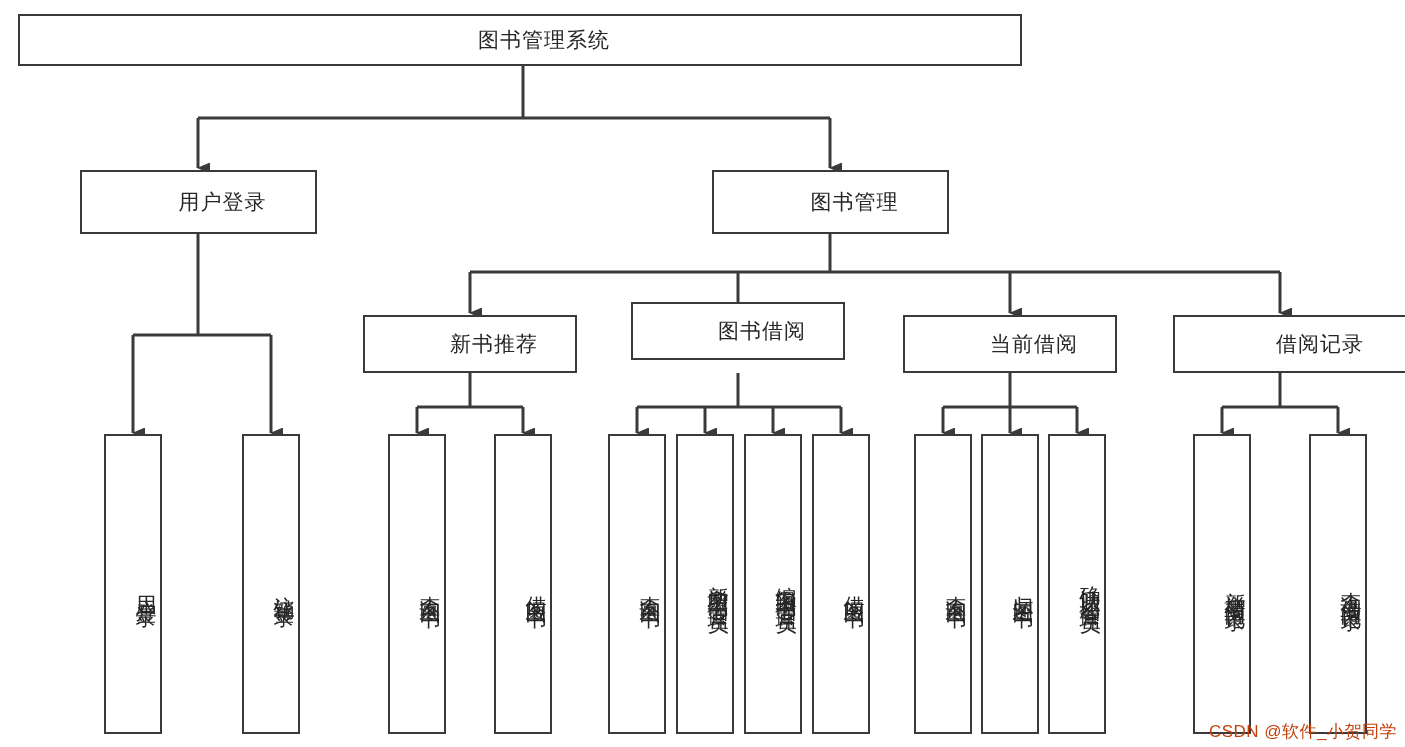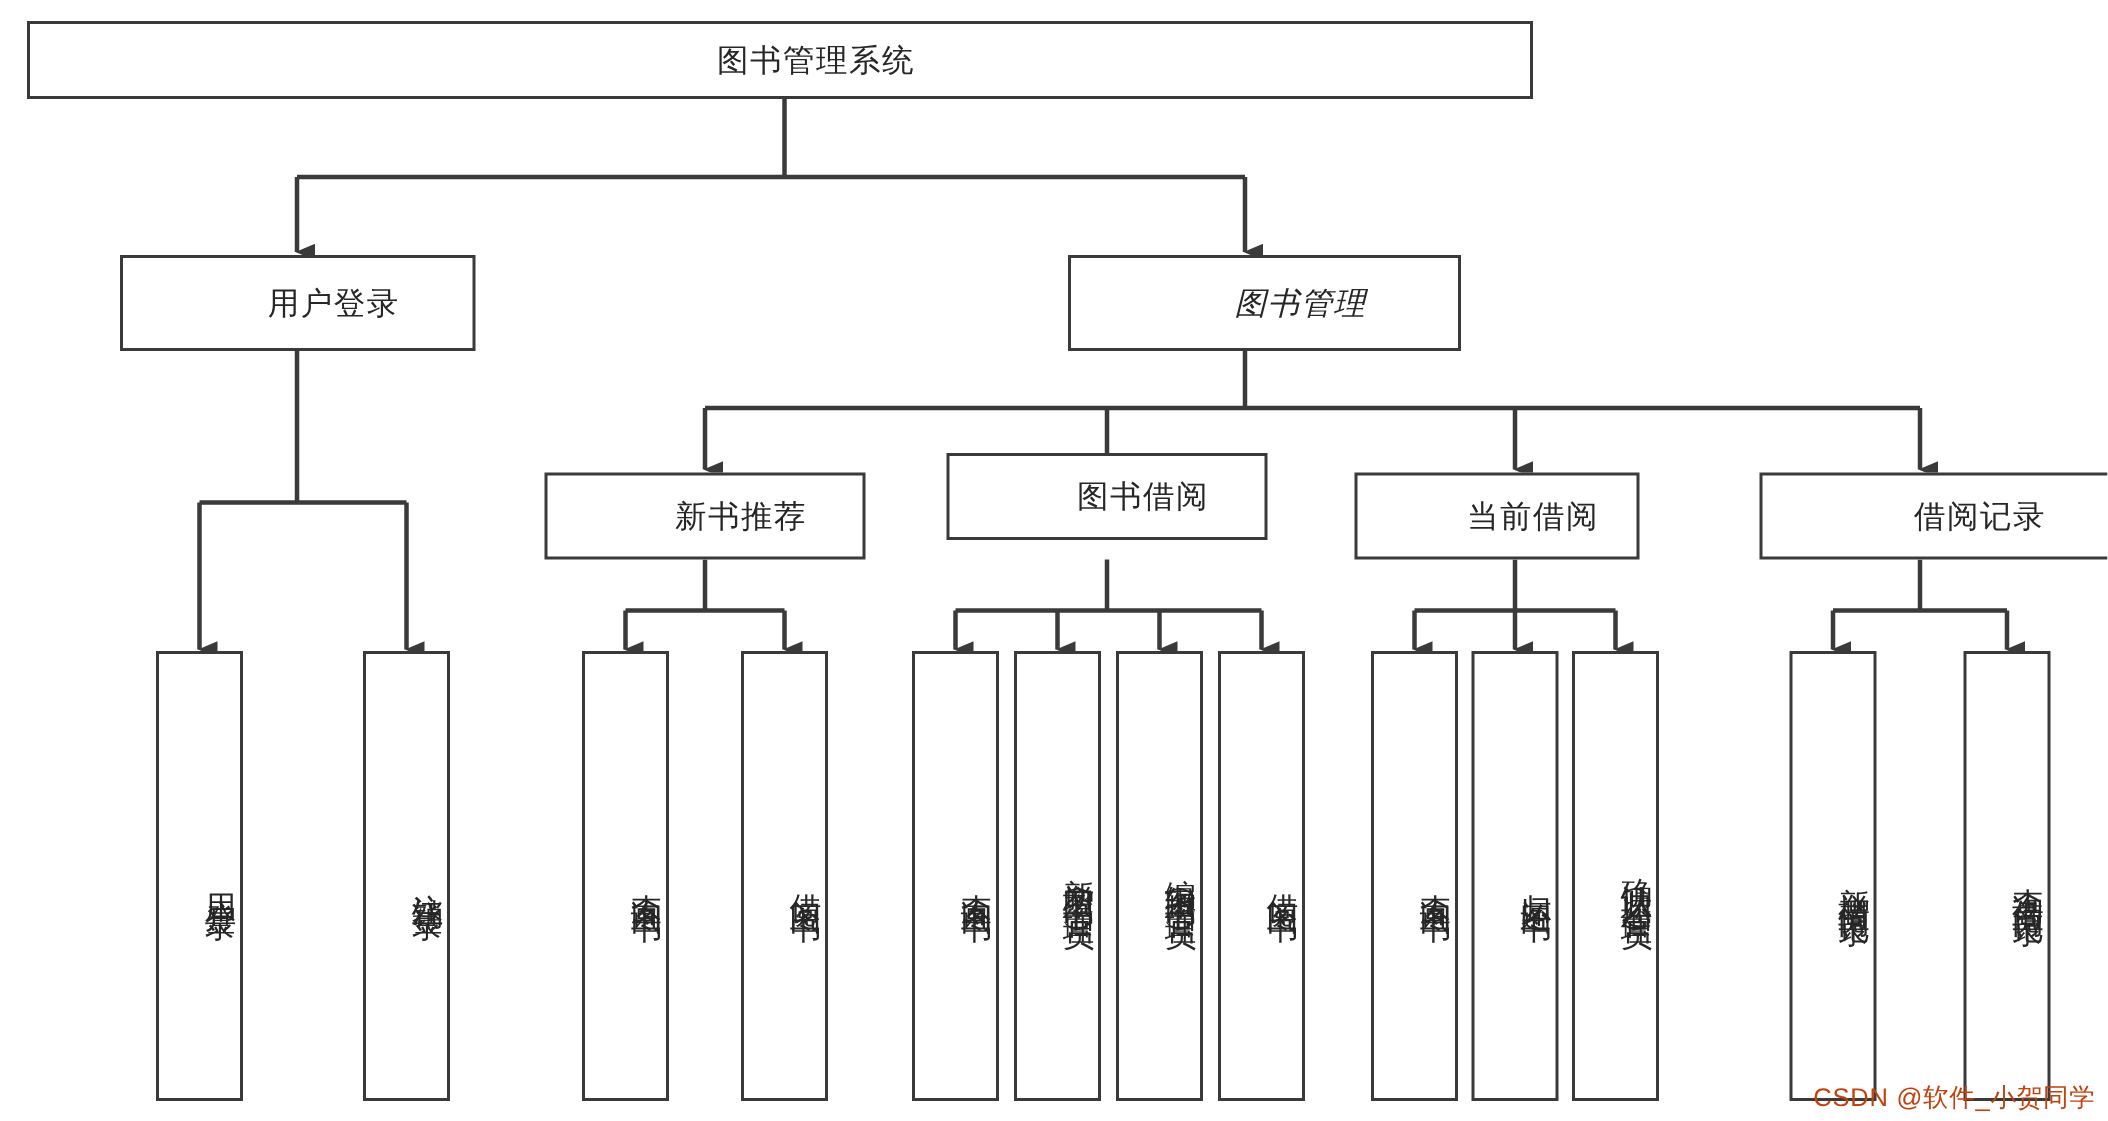--- a/index.html
+++ b/index.html
@@ -65,25 +65,25 @@
       <path d="M1280,373 L1280,407"></path>
       <path d="M1222,407 L1338,407"></path>
       <path d="M1222,407 L1222,433" marker-end="url(#arw)"></path>
       <path d="M1338,407 L1338,433" marker-end="url(#arw)"></path>
     </g>
   </svg>
 
   <div class="node h" style="left:18px;top:14px;width:1004px;height:52px;">图书管理系统</div>
 
   <div class="node h" style="left:80px;top:170px;width:237px;height:64px;">用户登录</div>
-  <div class="node h" style="left:712px;top:170px;width:262px;height:64px;font-style:italic;">图书管理</div>
+  <div class="node h" style="left:712px;top:170px;width:237px;height:64px;">图书管理</div>
 
   <div class="node h" style="left:363px;top:315px;width:214px;height:58px;">新书推荐</div>
   <div class="node h" style="left:631px;top:302px;width:214px;height:58px;">图书借阅</div>
-  <div class="node h" style="left:903px;top:315px;width:190px;height:58px;">当前借阅</div>
+  <div class="node h" style="left:903px;top:315px;width:214px;height:58px;">当前借阅</div>
   <div class="node h" style="left:1173px;top:315px;width:246px;height:58px;">借阅记录</div>
 
   <div class="node v" style="left:104px;top:434px;width:58px;height:300px;">用户登录</div>
   <div class="node v" style="left:242px;top:434px;width:58px;height:300px;">注销登录</div>
 
   <div class="node v" style="left:388px;top:434px;width:58px;height:300px;">查询图书</div>
   <div class="node v" style="left:494px;top:434px;width:58px;height:300px;">借阅图书</div>
 
   <div class="node v" style="left:608px;top:434px;width:58px;height:300px;">查询图书</div>
   <div class="node v" style="left:676px;top:434px;width:58px;height:300px;">新增图书（管理员）</div>

